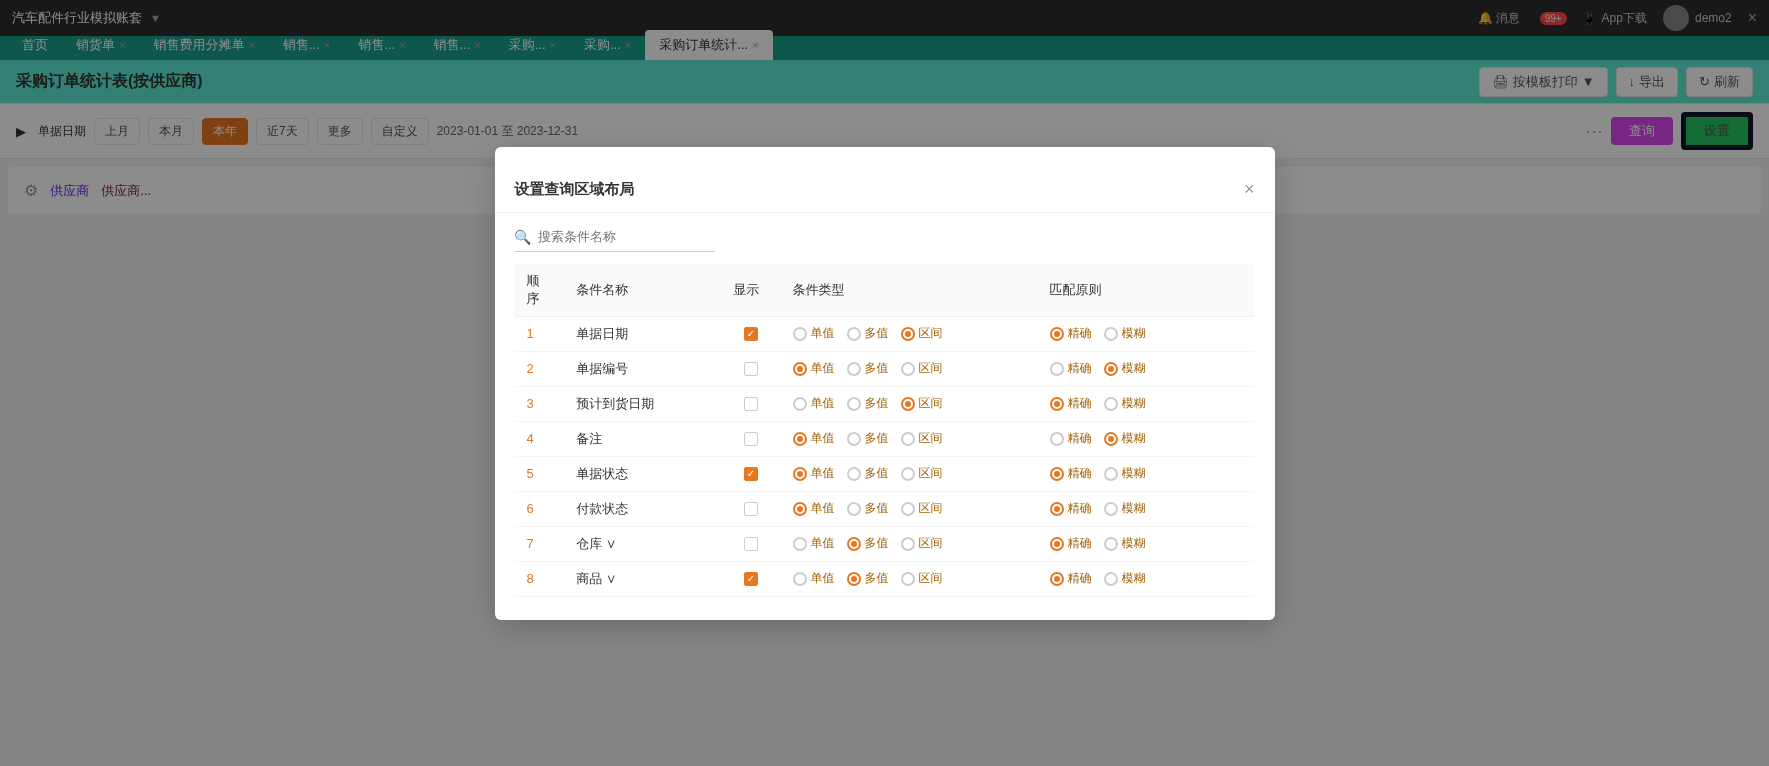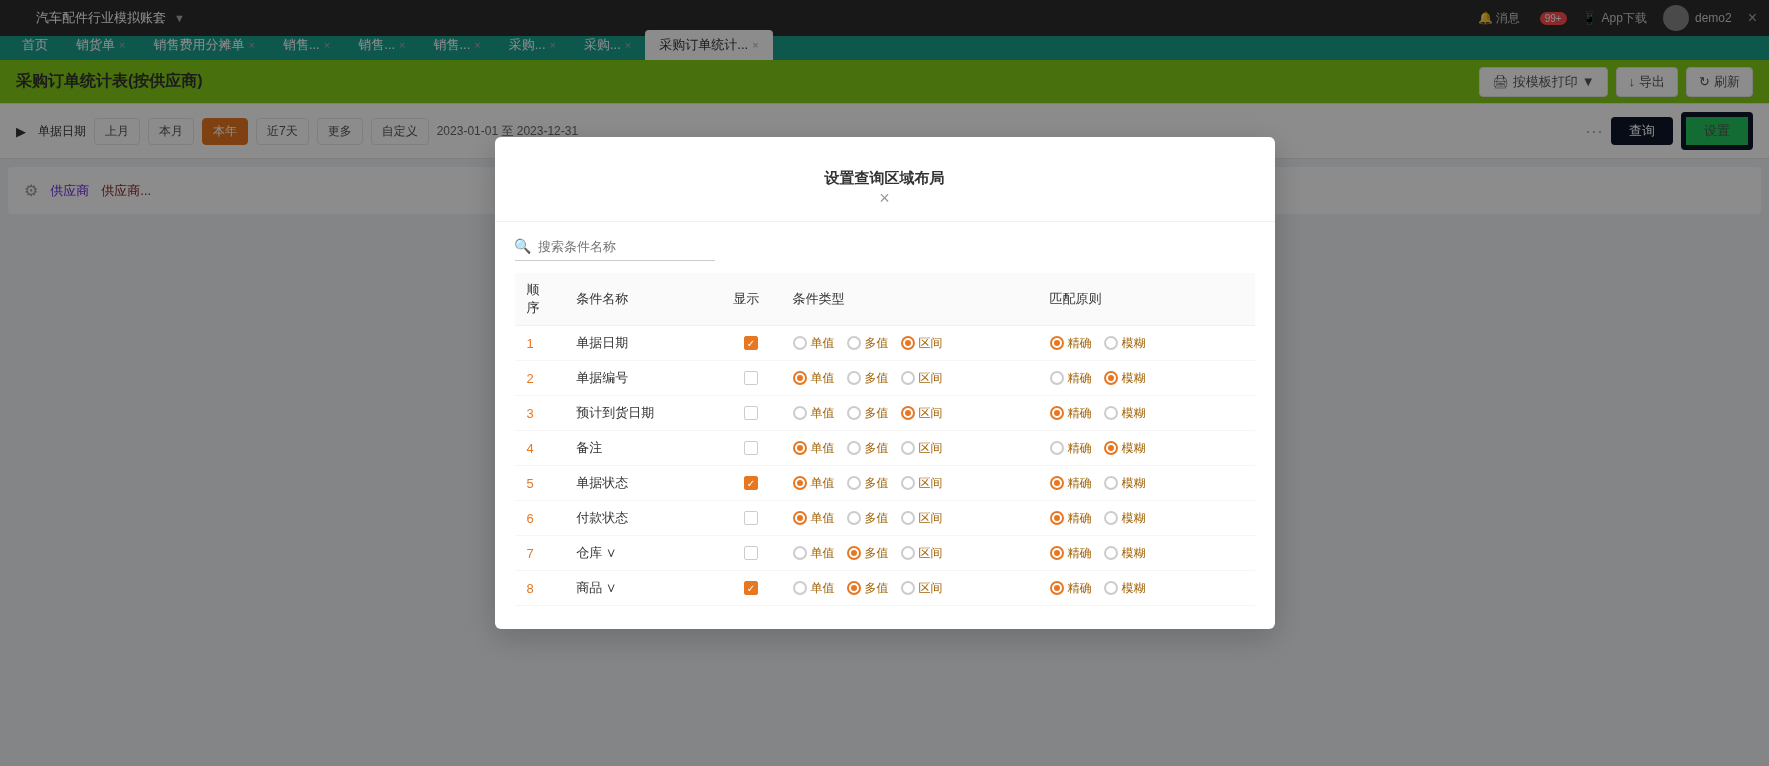--- a/index.html
+++ b/index.html
@@ -8,21 +8,21 @@
     
     .top-bar {
       height: 36px;
       background: #2d2d2d;
       display: flex;
       align-items: center;
       justify-content: space-between;
       padding: 0 12px;
       color: #ccc;
     }
-    .top-bar-left { font-size: 13px; color: #fff; display: flex; align-items: center; gap: 8px; margin-left: 24px; }
+    .top-bar-left { font-size: 13px; color: #fff; display: flex; align-items: center; gap: 8px; }
     .top-bar-right { display: flex; align-items: center; gap: 16px; font-size: 12px; }
     .notification-badge {
       background: #ff4d4f;
       color: #fff;
       border-radius: 8px;
       padding: 1px 5px;
       font-size: 10px;
       margin-left: 18px;
     }
     .avatar-circle {
@@ -48,21 +48,21 @@
       background: transparent;
       white-space: nowrap;
       display: flex; align-items: center; gap: 4px;
     }
     .tab-item.active { background: #fff; color: #333; }
     .tab-close-icon { color: #aaa; font-size: 11px; }
 
     
     .page-header {
       height: 44px;
-      background: #84cc16;
+      background: #5eead4;
       display: flex;
       align-items: center;
       justify-content: space-between;
       padding: 0 16px;
       border-bottom: 1px solid #e8e8e8;
     }
     .page-title { font-size: 16px; font-weight: bold; color: #333; }
     .page-actions { display: flex; align-items: center; gap: 8px; }
     .btn-print, .btn-export, .btn-refresh {
       padding: 5px 12px; border-radius: 4px; cursor: pointer; font-size: 13px;
@@ -127,21 +127,20 @@
       display: flex;
       flex-direction: column;
       box-shadow: 0 8px 32px rgba(0,0,0,0.2);
     }
     .modal-header {
       padding: 32px 20px 12px;
       border-bottom: 1px solid #f0f0f0;
       display: flex;
       align-items: center;
       justify-content: space-between;
-      flex-direction: column;
     }
     .modal-title { font-size: 15px; font-weight: bold; color: #333; }
     .modal-close { cursor: pointer; color: #999; font-size: 18px; }
     .modal-tabs {
       display: flex;
       gap: 0;
       padding: 0 20px;
       border-bottom: 1px solid #f0f0f0;
     }
     .modal-tab {
@@ -334,21 +333,21 @@
   <span style="color:#333;font-size:12px;">单据日期</span>
   <button class="filter-btn">上月</button>
   <button class="filter-btn">本月</button>
   <button class="filter-btn active">本年</button>
   <button class="filter-btn">近7天</button>
   <button class="filter-btn">更多</button>
   <button class="filter-btn">自定义</button>
   <span class="date-range">2023-01-01 至 2023-12-31</span>
   <span style="flex:1"></span>
   <span style="color:#aaa;font-size:18px;cursor:pointer;">···</span>
-  <button class="btn-query" style="background:#0f172a;color:#fff;border:none;padding:5px 18px;border-radius:4px;cursor:pointer;font-size:13px;">查询</button>
+  <button class="btn-query" style="background:#d946ef;color:#fff;border:none;padding:5px 18px;border-radius:4px;cursor:pointer;font-size:13px;">查询</button>
   <button class="btn-setting" style="background:#22c55e;color:#555;border:5px solid #0f172a;padding:5px 18px;border-radius:4px;cursor:pointer;font-size:13px;">设置</button>
 </div>
 
 <div class="content-area">
   <div class="table-card">
     <div style="display:flex;align-items:center;gap:12px;padding:6px 8px;">
       <span class="gear-icon">⚙</span>
       <span style="font-weight:400;color:#6d28d9;">供应商</span>
       <span style="font-weight:500;color:#7f1d1d;">供应商...</span>
     </div>

